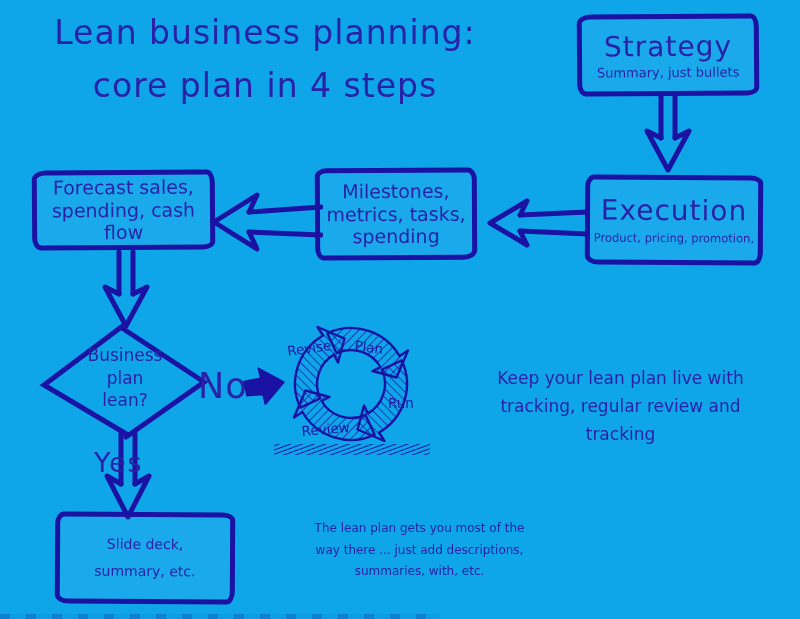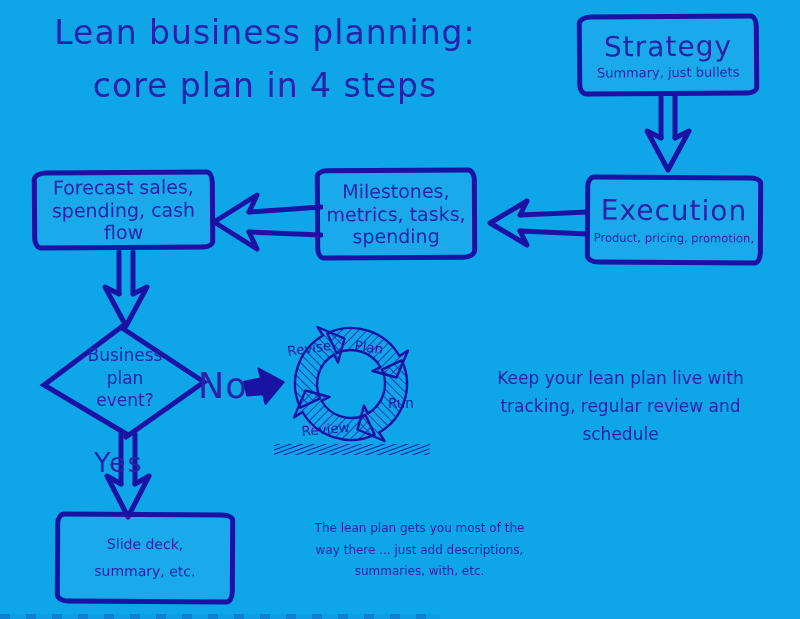--- a/index.html
+++ b/index.html
@@ -110,21 +110,21 @@
     <path d="M21,44 L7,37 L28,76 L49,37 L35,44"></path>
   </svg>
 
   <svg class="abs diamond" style="left:38px;top:320px" width="172" height="122" viewBox="0 0 172 122">
     <path d="M84,8 L166,62 L88,117"></path>
     <path d="M90,115 L6,65 L86,5"></path>
   </svg>
   <div class="abs decision-text">
     <div>Business</div>
     <div>plan</div>
-    <div>event?</div>
+    <div>lean?</div>
   </div>
 
   <div class="abs no-label">No</div>
   <svg class="abs" style="left:240px;top:364px" width="48" height="44" viewBox="0 0 48 44">
     <polygon points="5,15 22,14 21,4 44,21 23,40 22,30 6,29" fill="#1A12A2" stroke="#1A12A2" stroke-width="2" stroke-linejoin="round" transform="rotate(-8 24 22)"></polygon>
   </svg>
 
   <div class="abs cycle">
     <svg width="176" height="150" viewBox="0 0 176 150">
       <defs>
@@ -144,21 +144,21 @@
       <text x="22" y="44" transform="rotate(-8 22 44)">Revise</text>
       <text x="88" y="38" transform="rotate(8 88 38)">Plan</text>
       <text x="122" y="96">Run</text>
       <text x="36" y="124" transform="rotate(-5 36 124)">Review</text>
     </svg>
   </div>
 
   <div class="abs note note-keep">
     <div>Keep your lean plan live with</div>
     <div>tracking, regular review and</div>
-    <div>schedule</div>
+    <div>tracking</div>
   </div>
 
   <svg class="abs arrow" style="left:100px;top:432px" width="56" height="90" viewBox="0 0 56 90">
     <path d="M21,2 V52"></path>
       <path d="M35,2 V52"></path>
     <path d="M21,52 L7,44 L28,85 L49,44 L35,52"></path>
   </svg>
   <div class="abs yes-label">Yes</div>
 
   <div class="abs hbox r2 box-slide">

